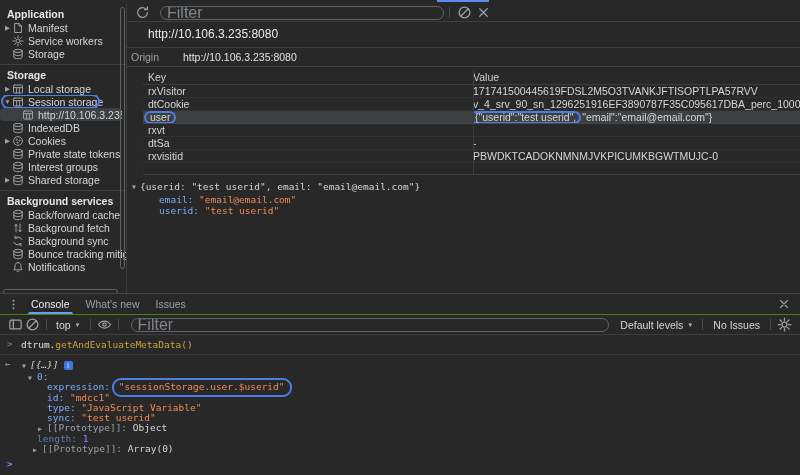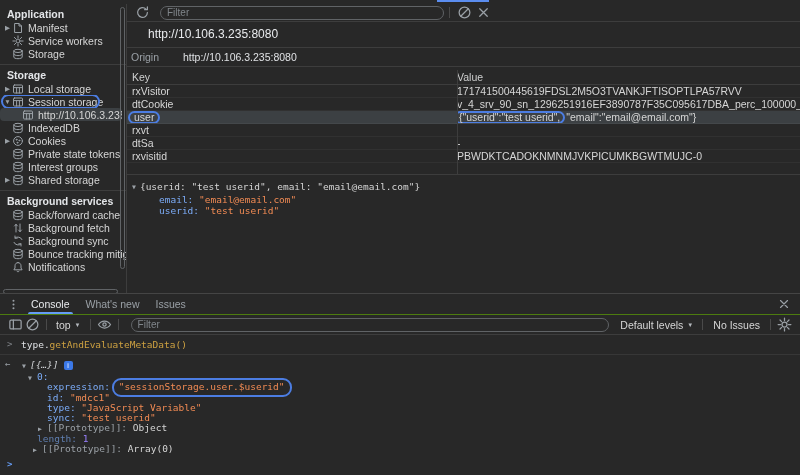--- a/index.html
+++ b/index.html
@@ -24,31 +24,31 @@
   .side-item.selected{background:#3c4043;border-radius:4px;margin-right:4px;}
   .side-item.annotated::after{content:'';position:absolute;left:1px;top:-1px;width:99px;height:15px;
     border:2px solid #4c7de2;border-radius:9px;box-sizing:border-box;pointer-events:none;}
   .vscroll{position:absolute;right:1px;top:3px;width:5px;height:262px;border:1px solid #606366;border-radius:3px;box-sizing:border-box;}
   .hscroll{position:absolute;left:3px;bottom:3px;right:8px;height:5px;border:1px solid #606366;border-radius:3px;box-sizing:border-box;}
 
   .content{flex:1;position:relative;min-width:0;}
   .storage-toolbar{height:17px;border-bottom:1px solid #3d3d3d;display:flex;align-items:center;padding-left:6px;}
   .icon-btn{width:15px;height:14px;display:inline-flex;align-items:center;justify-content:center;margin:0 2px;}
   .filter-input{height:12px;border:1px solid #606366;border-radius:7px;background:transparent;color:#dfe1e4;
-    font-size:10px;padding:0 6px;outline:none;font-family:"Liberation Sans",sans-serif;box-sizing:content-box;}
+    font-size:16px;padding:0 6px;outline:none;font-family:"Liberation Sans",sans-serif;box-sizing:content-box;}
   .filter-input::placeholder{color:#80868b;}
   .storage-filter{width:270px;margin-left:8px;}
   .vsep{width:1px;height:11px;background:#4a4a4a;margin:0 5px;flex:0 0 1px;}
 
   .bucket-header{height:25px;line-height:25px;border-bottom:1px solid #3d3d3d;font-size:12px;color:#e8eaed;padding-left:21px;}
   .origin-row{height:18px;line-height:18px;border-bottom:1px solid #3d3d3d;font-size:10.5px;padding-left:4px;white-space:nowrap;}
   .origin-label{color:#9aa0a6;}
   .origin-value{margin-left:21px;color:#dfe1e4;}
 
-  .grid{position:relative;height:104px;border-bottom:1px solid #3d3d3d;margin-top:3px;font-size:10.5px;}
+  .grid{position:relative;height:104px;border-bottom:1px solid #3d3d3d;margin-top:3px;font-size:10.5px;margin-left:16px;}
   .grid::before{content:'';position:absolute;left:330px;top:0;bottom:0;width:1px;background:#3d3d3d;}
   .grid-head{display:flex;height:14px;line-height:14px;border-bottom:1px solid #3d3d3d;color:#cfd0d0;}
   .cell-key{width:330px;flex:0 0 330px;padding-left:5px;box-sizing:border-box;overflow:hidden;}
   .cell-val{flex:1;overflow:hidden;min-width:0;}
   .grid-row{display:flex;height:12px;line-height:12px;color:#d6d6d6;border-bottom:1px solid rgba(255,255,255,.045);white-space:nowrap;}
   .grid-row.selected{background:#3c4043;}
   .annot-key{display:inline-block;border:2px solid #4c7de2;border-radius:8px;padding:0 4px;margin-left:-4px;line-height:9px;}
   .annot-val{display:inline-block;border:2px solid #4c7de2;border-radius:8px;padding:0 3px;margin:-2px 1px -2px -3px;line-height:9px;}
 
   .preview{margin-top:6px;font-family:"DejaVu Sans Mono",monospace;font-size:9.5px;line-height:11.5px;color:#d6d6d6;padding-left:5px;white-space:nowrap;}
@@ -415,21 +415,21 @@
           <svg viewBox="0 0 12 12" fill="none" stroke="#9aa0a6" stroke-width="1" stroke-linecap="round" stroke-linejoin="round">
             <circle cx="6" cy="6" r="2"></circle>
             <path d="M6 .9v1.9M6 9.2v1.9M.9 6h1.9M9.2 6h1.9M2.4 2.4l1.3 1.3M8.3 8.3l1.3 1.3M9.6 2.4L8.3 3.7M3.7 8.3L2.4 9.6"></path>
           </svg>
         </span>
     </div>
 
     <div class="cout">
       <div class="echo">
         <span class="gutter">&gt;</span>
-        <span>type.</span><span class="method">getAndEvaluateMetaData()</span>
+        <span>dtrum.</span><span class="method">getAndEvaluateMetaData()</span>
       </div>
       <div class="result">
         <span class="gutter">←</span>
         <span class="tri">▼</span><span class="summ">[{…}]</span><span class="info-badge">i</span>
       </div>
       <div id="console-tree">
           <div class="tree-row" style="padding-left: 28px;"><span class="exp">▼</span><span class="k">0:</span></div>
           <div class="tree-row" style="padding-left: 38px;"><span class="exp"></span><span class="k">expression:</span> <span class="annot-expr"><span class="s">"sessionStorage.user.$userid"</span></span></div>
           <div class="tree-row" style="padding-left: 38px;"><span class="exp"></span><span class="k">id:</span> <span class="s">"mdcc1"</span></div>
           <div class="tree-row" style="padding-left: 38px;"><span class="exp"></span><span class="k">type:</span> <span class="s">"JavaScript Variable"</span></div>

